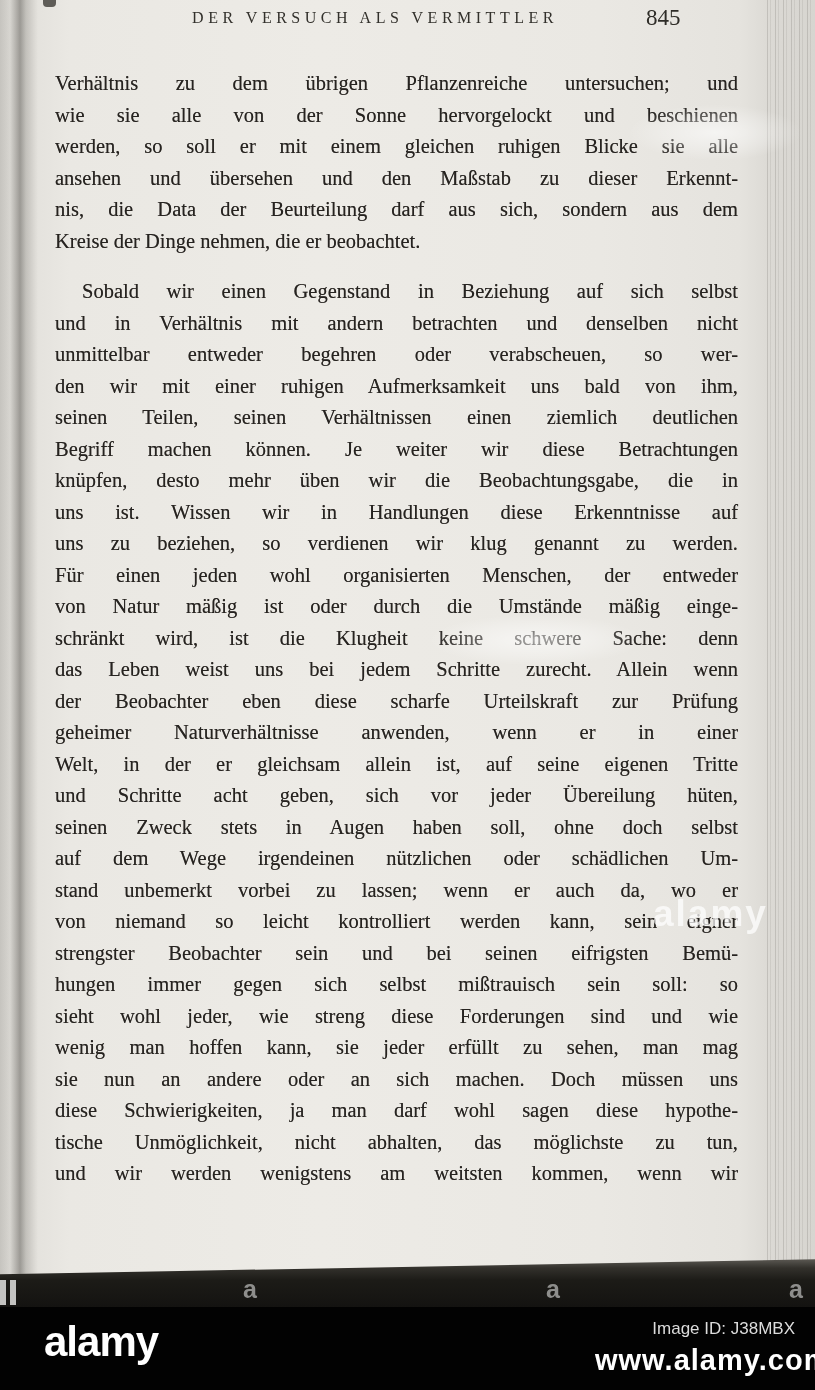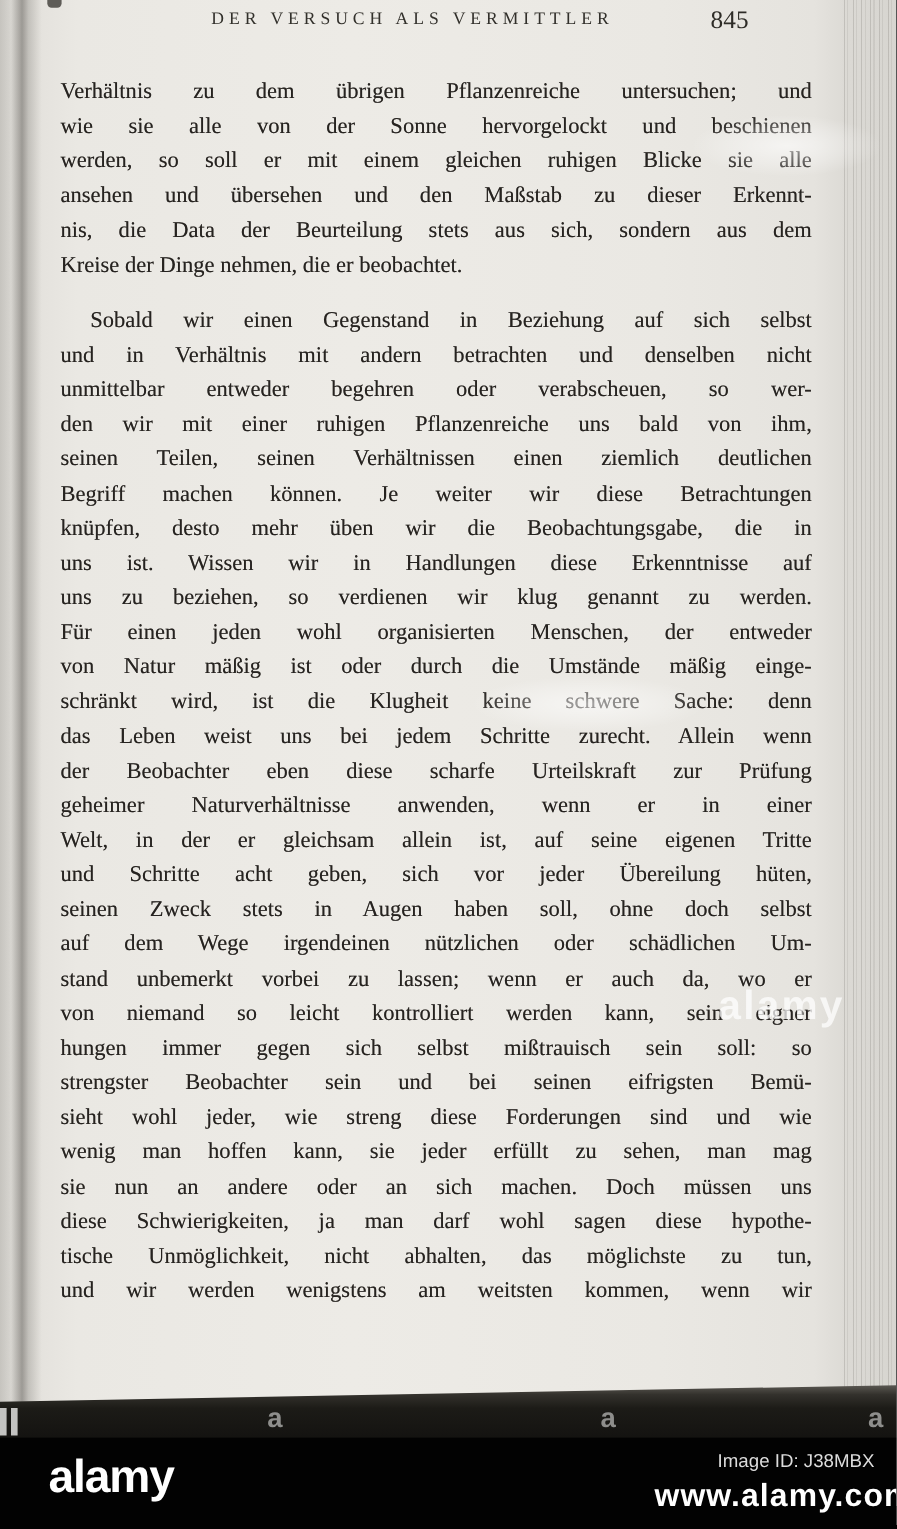--- a/index.html
+++ b/index.html
@@ -84,47 +84,47 @@
 
   <div class="running-head">DER VERSUCH ALS VERMITTLER</div>
   <div class="page-number">845</div>
 
   <div class="body-text">
       <div class="para">
         <div class="tline">Verhältnis zu dem übrigen Pflanzenreiche untersuchen; und</div>
         <div class="tline">wie sie alle von der Sonne hervorgelockt und beschienen</div>
         <div class="tline">werden, so soll er mit einem gleichen ruhigen Blicke sie alle</div>
         <div class="tline">ansehen und übersehen und den Maßstab zu dieser Erkennt-</div>
-        <div class="tline">nis, die Data der Beurteilung stets aus sich, sondern aus dem</div>
+        <div class="tline">nis, die Data der Beurteilung darf aus sich, sondern aus dem</div>
         <div class="tline last-left">Kreise der Dinge nehmen, die er beobachtet.</div>
       </div>
       <div class="para indent">
         <div class="tline">Sobald wir einen Gegenstand in Beziehung auf sich selbst</div>
         <div class="tline">und in Verhältnis mit andern betrachten und denselben nicht</div>
         <div class="tline">unmittelbar entweder begehren oder verabscheuen, so wer-</div>
-        <div class="tline">den wir mit einer ruhigen Pflanzenreiche uns bald von ihm,</div>
+        <div class="tline">den wir mit einer ruhigen Aufmerksamkeit uns bald von ihm,</div>
         <div class="tline">seinen Teilen, seinen Verhältnissen einen ziemlich deutlichen</div>
         <div class="tline">Begriff machen können. Je weiter wir diese Betrachtungen</div>
         <div class="tline">knüpfen, desto mehr üben wir die Beobachtungsgabe, die in</div>
         <div class="tline">uns ist. Wissen wir in Handlungen diese Erkenntnisse auf</div>
         <div class="tline">uns zu beziehen, so verdienen wir klug genannt zu werden.</div>
         <div class="tline">Für einen jeden wohl organisierten Menschen, der entweder</div>
         <div class="tline">von Natur mäßig ist oder durch die Umstände mäßig einge-</div>
         <div class="tline">schränkt wird, ist die Klugheit keine schwere Sache: denn</div>
         <div class="tline">das Leben weist uns bei jedem Schritte zurecht. Allein wenn</div>
         <div class="tline">der Beobachter eben diese scharfe Urteilskraft zur Prüfung</div>
         <div class="tline">geheimer Naturverhältnisse anwenden, wenn er in einer</div>
         <div class="tline">Welt, in der er gleichsam allein ist, auf seine eigenen Tritte</div>
         <div class="tline">und Schritte acht geben, sich vor jeder Übereilung hüten,</div>
         <div class="tline">seinen Zweck stets in Augen haben soll, ohne doch selbst</div>
         <div class="tline">auf dem Wege irgendeinen nützlichen oder schädlichen Um-</div>
         <div class="tline">stand unbemerkt vorbei zu lassen; wenn er auch da, wo er</div>
         <div class="tline">von niemand so leicht kontrolliert werden kann, sein eigner</div>
+        <div class="tline">strengster Beobachter sein und bei seinen eifrigsten Bemü-</div>
         <div class="tline">hungen immer gegen sich selbst mißtrauisch sein soll: so</div>
-        <div class="tline">strengster Beobachter sein und bei seinen eifrigsten Bemü-</div>
         <div class="tline">sieht wohl jeder, wie streng diese Forderungen sind und wie</div>
         <div class="tline">wenig man hoffen kann, sie jeder erfüllt zu sehen, man mag</div>
         <div class="tline">sie nun an andere oder an sich machen. Doch müssen uns</div>
         <div class="tline">diese Schwierigkeiten, ja man darf wohl sagen diese hypothe-</div>
         <div class="tline">tische Unmöglichkeit, nicht abhalten, das möglichste zu tun,</div>
         <div class="tline">und wir werden wenigstens am weitsten kommen, wenn wir</div>
       </div>
     </div>
 
   <div class="wm-fade wm-fade-1"></div>

